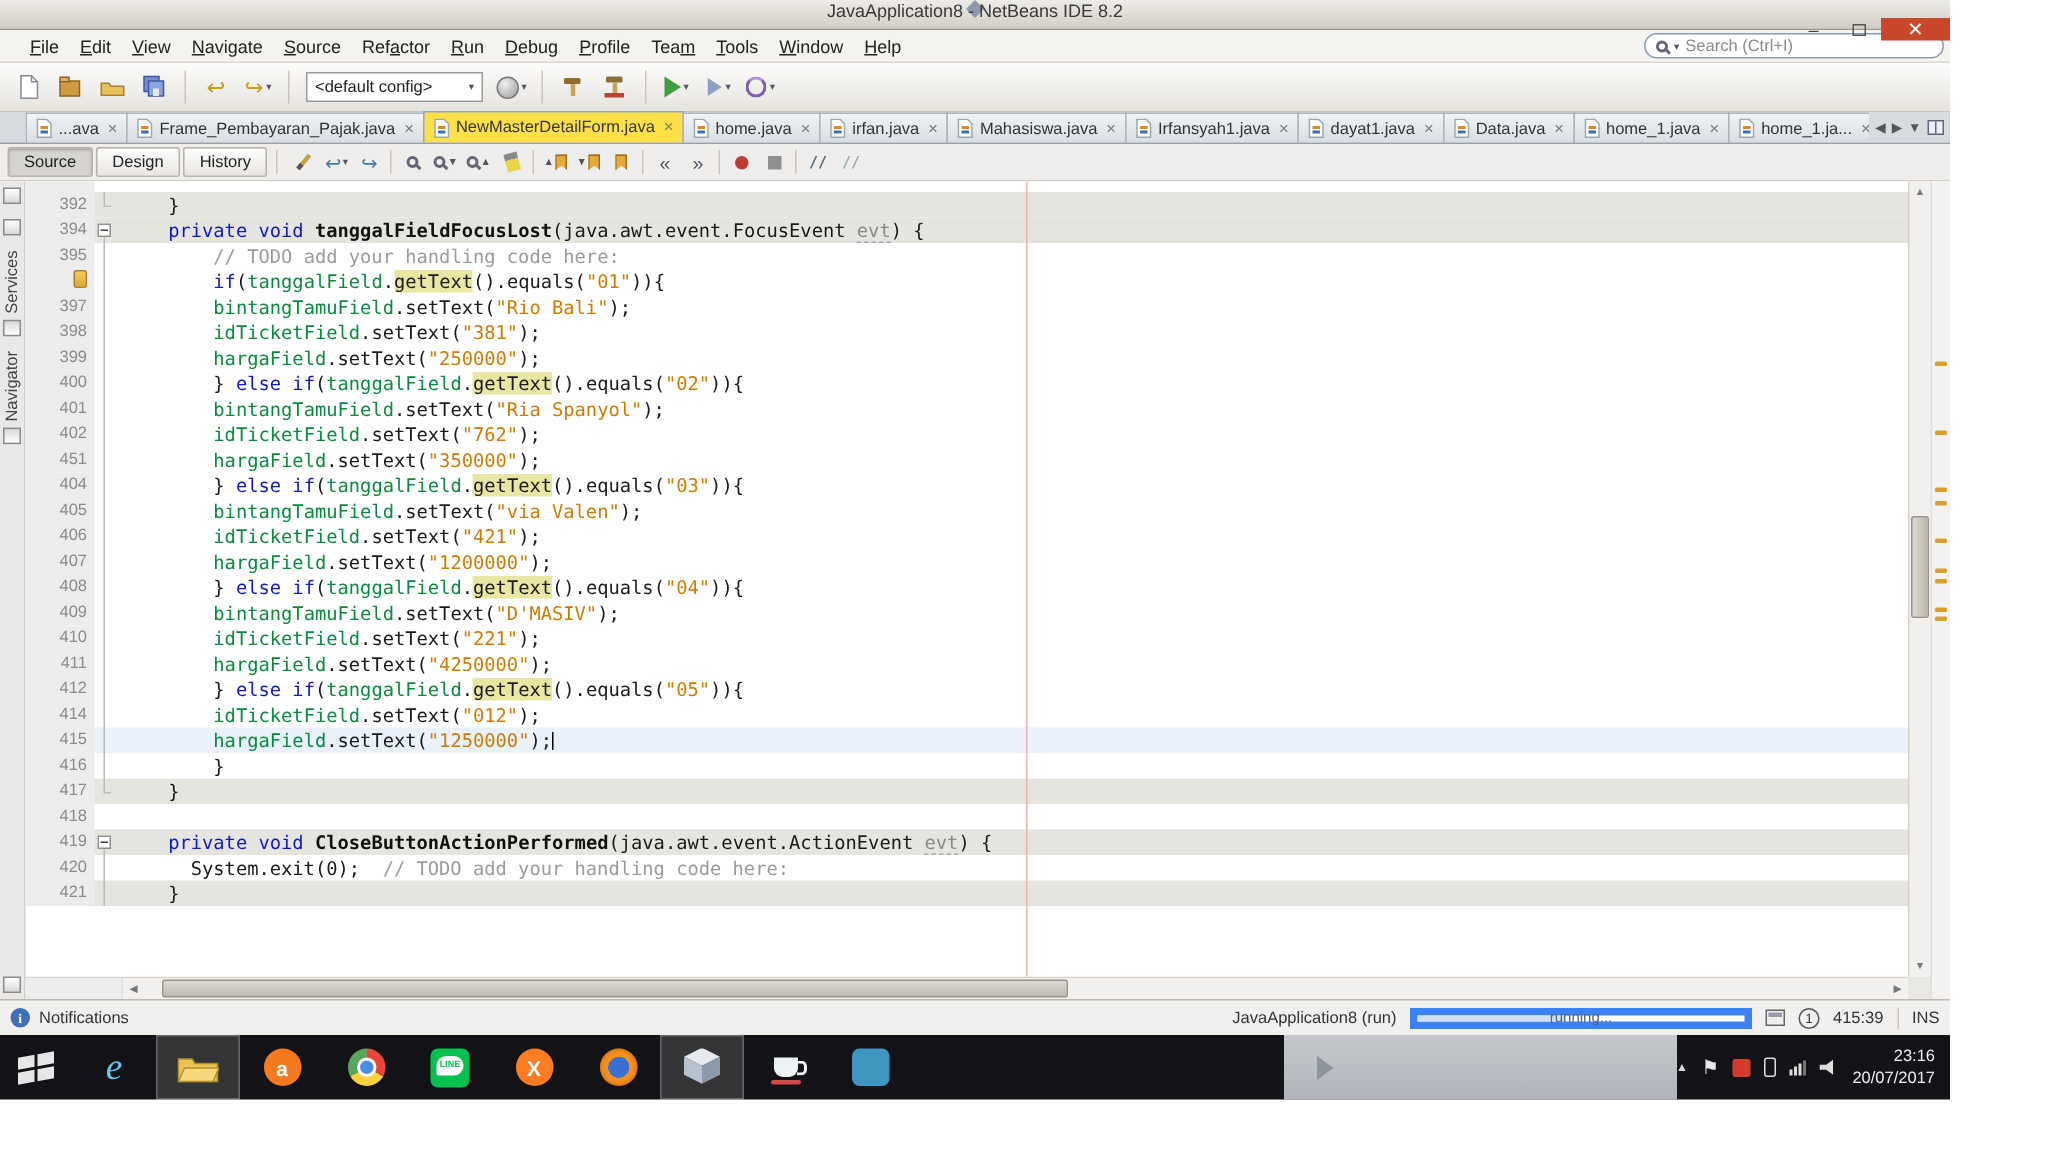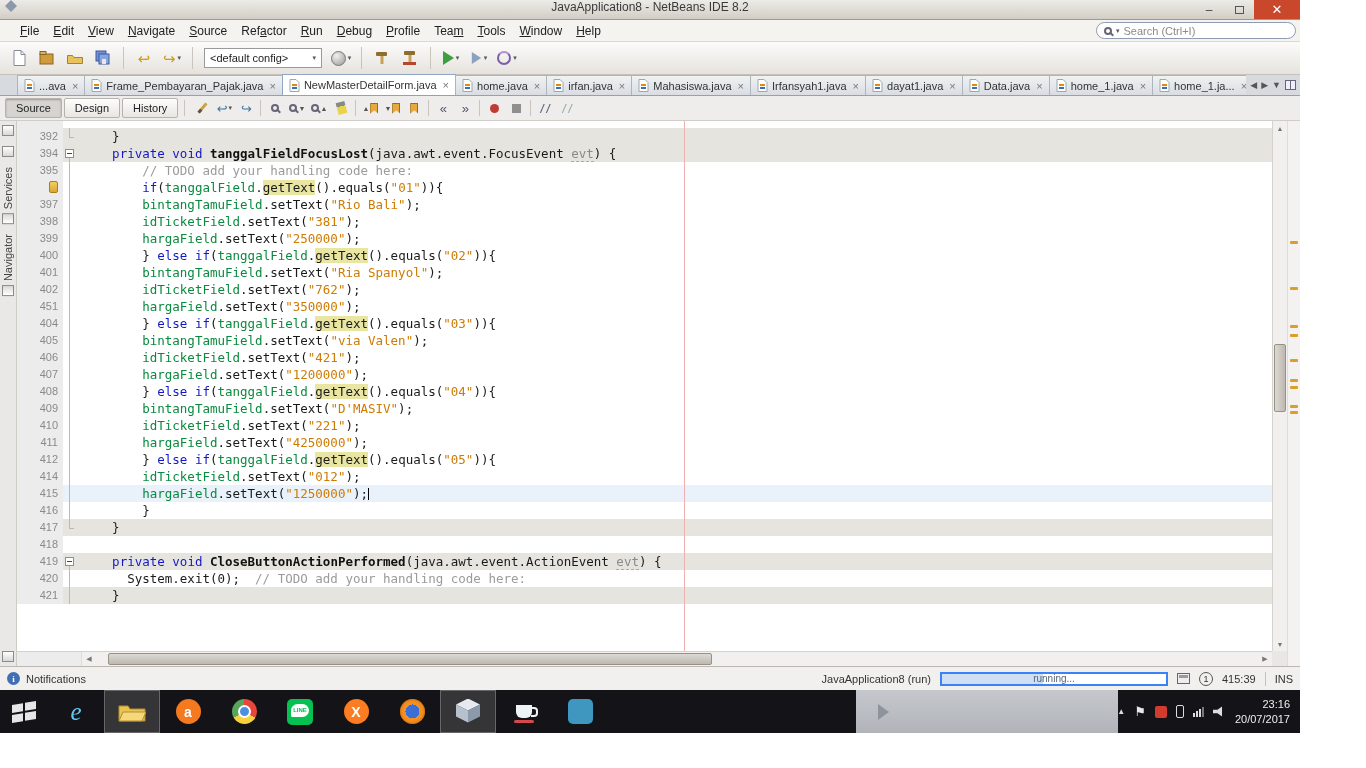--- a/index.html
+++ b/index.html
@@ -2,21 +2,21 @@
 <html><head>
 <meta charset="utf-8">
 <style>
   * { box-sizing: border-box; margin: 0; padding: 0; }
   html,body { background:#fff; }
   body { font-family:"Liberation Sans", sans-serif; }
   .canvas { position:relative; width:1366px; height:768px; background:#fff; overflow:hidden; }
   .screen { position:absolute; left:0; top:0; width:1300px; height:733px; background:#fff; font-size:12px; color:#222; }
 
   
-  .titlebar { height:20px; background:linear-gradient(#edebe7,#d2cec6); border-bottom:1px solid #9f9a90; display:flex; position:relative; font-size:12px; color:#333; }
+  .titlebar { height:20px; background:linear-gradient(#edebe7,#d2cec6); border-bottom:1px solid #9f9a90; display:flex; align-items:center; position:relative; font-size:12px; color:#333;flex-direction:column; }
   .tb-icon { width:12px; height:12px; margin:0 5px; background:#8b99ab; clip-path:polygon(50% 0,100% 50%,50% 100%,0 50%); flex:none; }
   .tb-title { position:absolute; left:0; right:0; text-align:center; color:#3a3a3a; }
   .winbtns { margin-left:auto; display:flex; height:100%; position:relative; }
   .wbtn { width:30px; display:flex; align-items:center; justify-content:center; color:#444; }
   .wbtn .maxbox { width:9px; height:8px; border:1px solid #555; background:transparent; }
   .wbtn.close { width:46px; background:#c9472b; color:#fff; font-size:13px; }
 
   
   .menubar { height:22px; background:#f4f3f0; display:flex; align-items:center; border-bottom:1px solid #dcd8d0; padding-left:13px; }
   .menu-item { padding:2px 7px; cursor:default; color:#222; }
@@ -35,21 +35,21 @@
   .gly { font-size:15px; line-height:1; }
   .playtri { width:0; height:0; border-left:11px solid #3f9e3f; border-top:7px solid transparent; border-bottom:7px solid transparent; display:inline-block; }
   .pen { width:3px; height:12px; background:#caa23a; border-bottom:4px solid #555; display:inline-block; transform:rotate(40deg); }
   .bmk { display:inline-block; width:8px; height:11px; background:#e7a83c; border:1px solid #9a6d1c; clip-path:polygon(0 0,100% 0,100% 100%,50% 72%,0 100%); }
   .tiny { font-size:7px; color:#555; }
 
   
   .tabrow { height:21px; background:#d7dade; border-bottom:1px solid #9aa0a8; display:flex; align-items:flex-end; padding-left:17px; position:relative; }
   .tabs-scroll { flex:1; display:flex; overflow:hidden; align-items:flex-end; }
   .tab { height:20px; display:flex; align-items:center; gap:4px; padding:0 6px; font-size:11px; background:linear-gradient(#f0f2f4,#d9dde2); border:1px solid #aeb4bb; border-bottom:none; margin-right:-1px; color:#333; white-space:nowrap; flex:none; }
-  .tab.sel { background:#ffffff; height:21px; border-color:#8fa6c4; }
+  .tab.sel { background:#fde047; height:21px; border-color:#8fa6c4; }
   .tab-close { color:#777; font-size:11px; margin-left:2px; }
   .file-ico { display:inline-flex; }
   .tabctl { display:flex; align-items:center; gap:4px; padding:0 4px; height:100%; background:#d7dade; font-size:9px; color:#555; }
   .splitbox { width:11px; height:10px; border:1px solid #667; background:#eef; position:relative; }
   .splitbox::after { content:""; position:absolute; top:0; bottom:0; left:4px; width:1px; background:#667; }
 
   
   .edtoolbar { height:25px; background:#eeedec; border-bottom:1px solid #d0cdc8; display:flex; align-items:center; padding:0 5px; gap:3px; font-size:11px; }
   .vbtn { padding:3px 10px; border:1px solid #b7b3ac; background:linear-gradient(#fdfdfd,#e8e6e2); border-radius:2px; color:#222; }
   .vbtn.active { background:#d6d4d0; box-shadow:inset 0 1px 2px rgba(0,0,0,.28); }
@@ -97,21 +97,21 @@
   .hspacer { width:65px; height:100%; background:#ececec; border-right:1px solid #ddd; flex:none; }
   .harrow { width:14px; text-align:center; font-size:7px; color:#777; flex:none; }
   .htrack { flex:1; position:relative; height:100%; }
   .hthumb { position:absolute; top:1px; bottom:1px; left:1%; width:52%; background:linear-gradient(#dcd9d3,#bdb9b1); border:1px solid #979287; border-radius:2px; }
   .corner { grid-column:3/5; grid-row:2; background:#e8e7e4; }
 
   
   .statusbar { height:24px; background:#f1f0ee; border-top:1px solid #bcb8b1; display:flex; align-items:center; font-size:11px; color:#333; padding:0 7px; gap:6px; }
   .infoico { width:13px; height:13px; border-radius:50%; background:#3f6fb5; color:#fff; font-size:9px; font-weight:bold; display:flex; align-items:center; justify-content:center; font-family:"Liberation Serif", serif; }
   .sb-right { margin-left:auto; display:flex; align-items:center; gap:9px; }
-  .progress { width:228px; height:14px; border:2px solid #3b82f6; background:#fff; position:relative; font-size:10px; color:#567; display:flex; align-items:center; justify-content:center; }
+  .progress { width:228px; height:14px; border:5px solid #3b82f6; background:#fff; position:relative; font-size:10px; color:#567; display:flex; align-items:center; justify-content:center; }
   .progress i { position:absolute; left:0; top:0; bottom:0; width:45%; background:#cfe0f5; }
   .progress b { position:relative; font-weight:normal; }
   .conico { width:13px; height:11px; border:1px solid #666; background:#eee; position:relative; }
   .conico::after { content:""; position:absolute; left:1px; right:1px; top:1px; height:3px; background:#99a; }
   .badge { width:14px; height:14px; border:1px solid #555; border-radius:50%; display:flex; align-items:center; justify-content:center; font-size:9px; }
   .sb-div { width:1px; height:14px; background:#c6c2bb; }
 
   
   .taskbar { height:43px; background:#141418; display:flex; align-items:stretch; position:relative; color:#eee; }
   .task-items { display:flex; }

